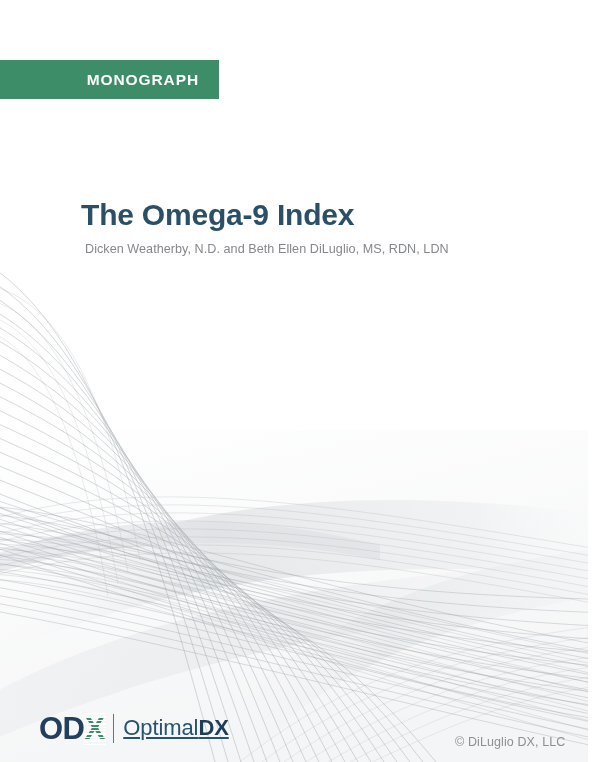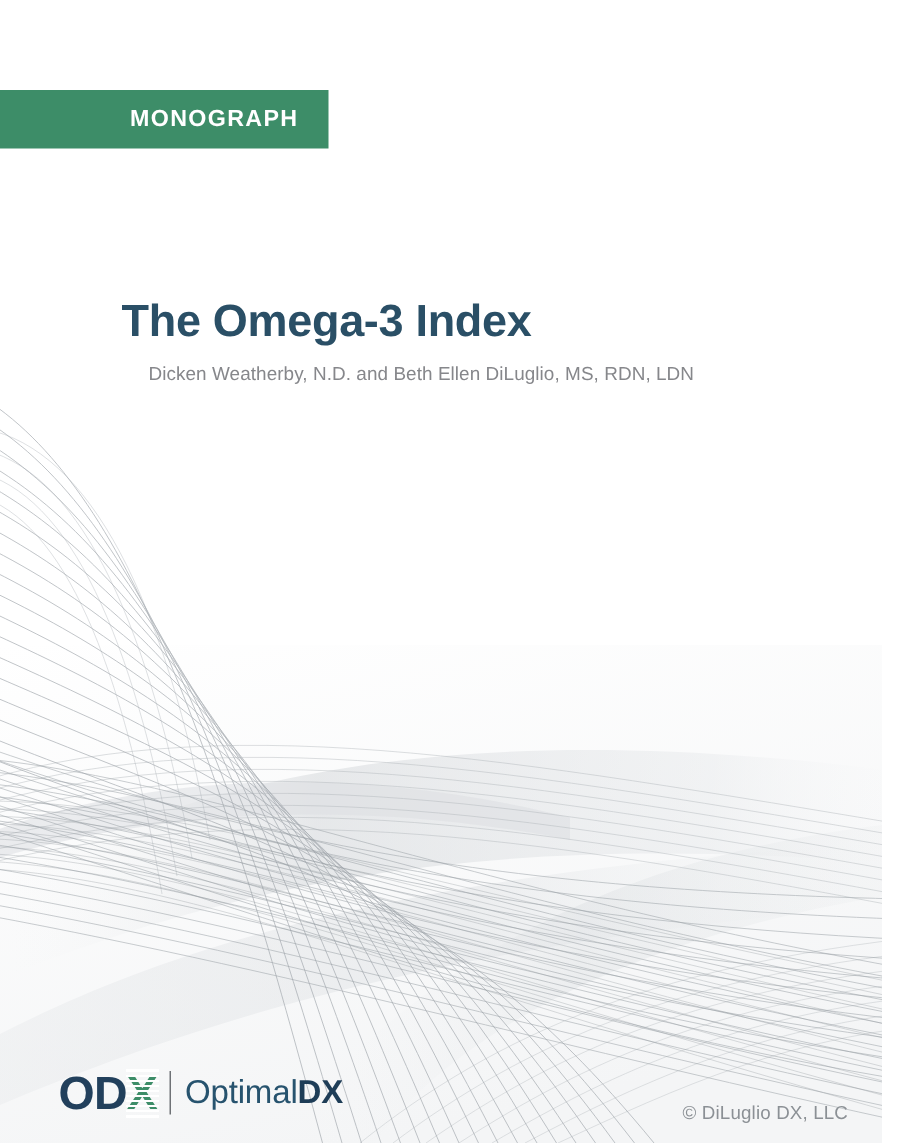--- a/index.html
+++ b/index.html
@@ -63,21 +63,21 @@
   .doc-title {
     margin: 0;
     color: #2a4f66;
     font-size: 30px;
     font-weight: bold;
     letter-spacing: -0.2px;
     line-height: 1.14;
     white-space: nowrap;
   }
   .doc-authors {
-    margin: 10px 0 0 18px;
+    margin: 10px 0 0 4px;
     color: #86878b;
     font-size: 12.6px;
     font-weight: normal;
     letter-spacing: 0.05px;
     line-height: 1.2;
     white-space: nowrap;
   }
 
   
   .logo {
@@ -124,20 +124,21 @@
     height: 29px;
     background: #6f7276;
     margin: 0 9px 0 8px;
   }
   .logo-optimal {
     font-size: 22px;
     line-height: 1;
     color: #27536e;
     letter-spacing: -0.1px;
     white-space: nowrap;
+    text-decoration: underline;
   }
   .logo-optimal b {
     font-weight: bold;
     color: #1e3d57;
   }
 
   
   .copyright {
     position: absolute;
     left: 455px;
@@ -278,21 +279,21 @@
       <path d="M -10 316 C 52 336, 92 438, 118 584"></path>
       <path d="M -10 332 C 48 354, 84 456, 108 596"></path>
     </g>
   </svg>
 
   <div class="banner">
     <span class="banner-label">MONOGRAPH</span>
   </div>
 
   <div class="title-block">
-    <h1 class="doc-title">The Omega-3 Index</h1>
+    <h1 class="doc-title">The Omega-9 Index</h1>
     <div class="doc-authors">Dicken Weatherby, N.D. and Beth Ellen DiLuglio, MS, RDN, LDN</div>
   </div>
 
   <div class="logo">
     <span class="logo-odx">
       <span>OD</span>
         <span class="logo-x-wrap"><span>X</span><span class="logo-x-stripes"></span></span>
     </span>
     <span class="logo-divider"></span>
     <span class="logo-optimal"><span>Optimal</span><b>DX</b></span>

